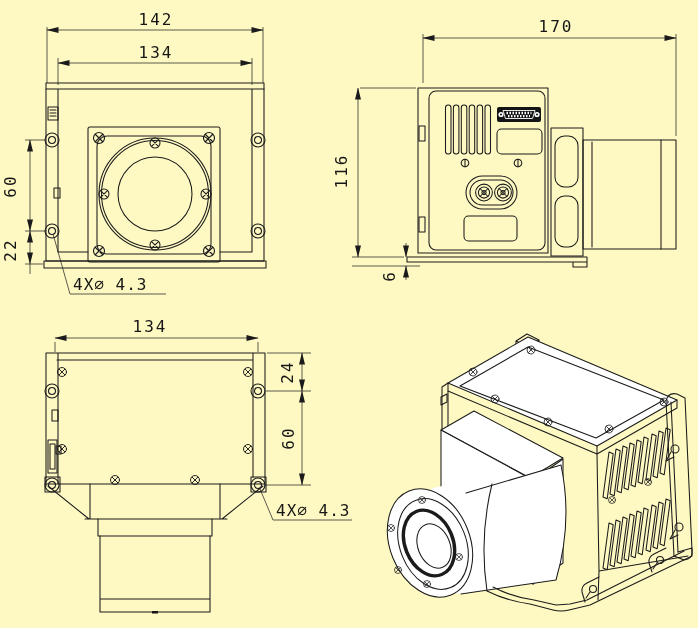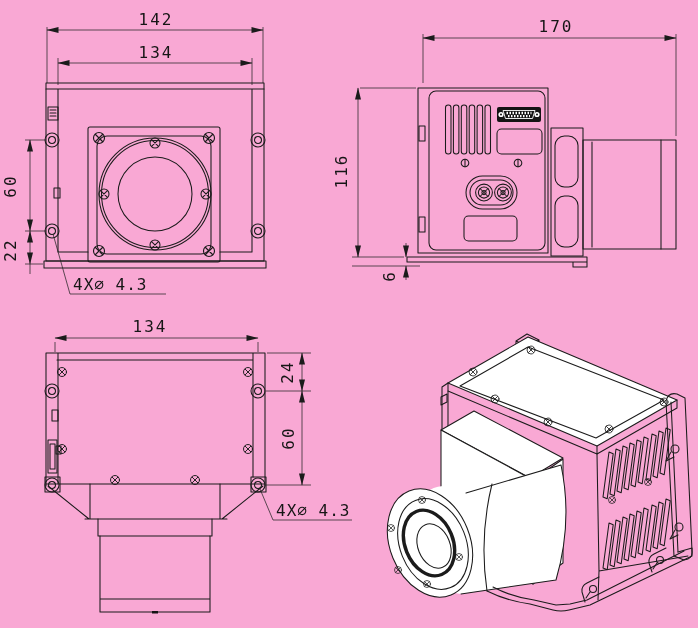--- a/index.html
+++ b/index.html
@@ -1,16 +1,16 @@
 <!DOCTYPE html>
 <html><head>
 <meta charset="utf-8">
 <style>
   html,body{margin:0;padding:0;background:#ffffff;}
-  .canvas{position:relative;width:698px;height:628px;background:#f9a8d4;overflow:hidden;}
+  .canvas{position:relative;width:698px;height:628px;background:#fef9c3;overflow:hidden;}
   svg{display:block;}
   .o{stroke:#1b1b1b;stroke-width:1.05;fill:none;stroke-linejoin:round;stroke-linecap:round;}
   .t{stroke:#262626;stroke-width:.75;fill:none;stroke-linecap:butt;}
   .wf{fill:#ffffff;}
   .bf{fill:#141414;stroke:none;}
   .dim-text{font-family:"DejaVu Sans Mono",monospace;font-size:16px;letter-spacing:2px;fill:#161616;}
   .callout-text{font-family:"DejaVu Sans Mono",monospace;font-size:16px;letter-spacing:1px;fill:#161616;}
 </style>
 </head>
 <body>

